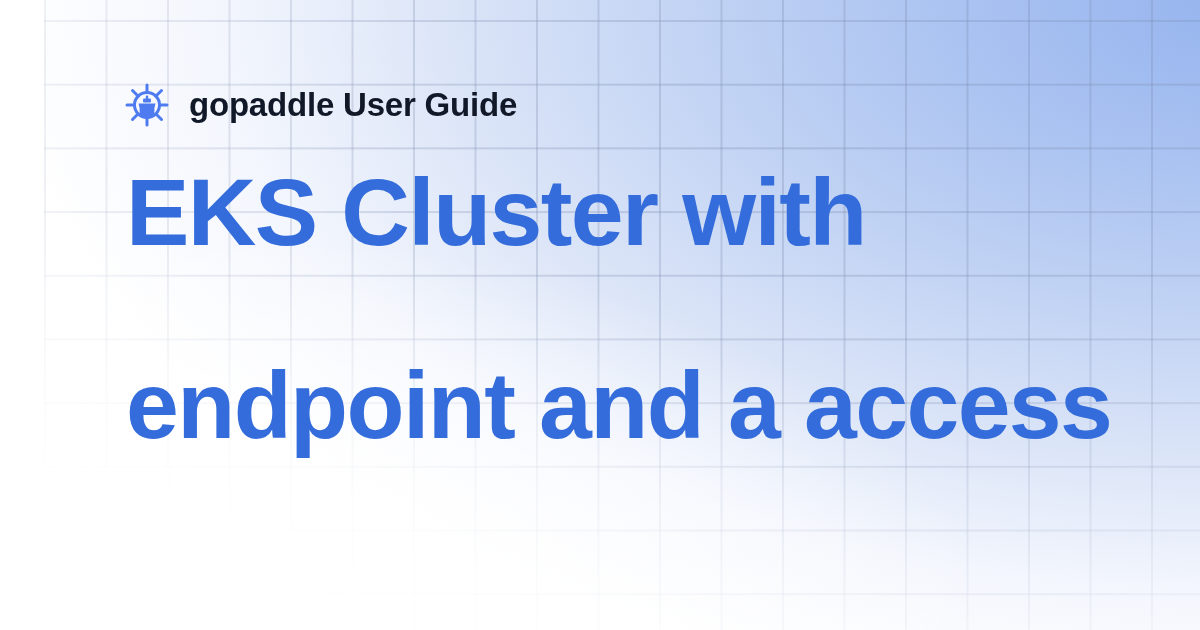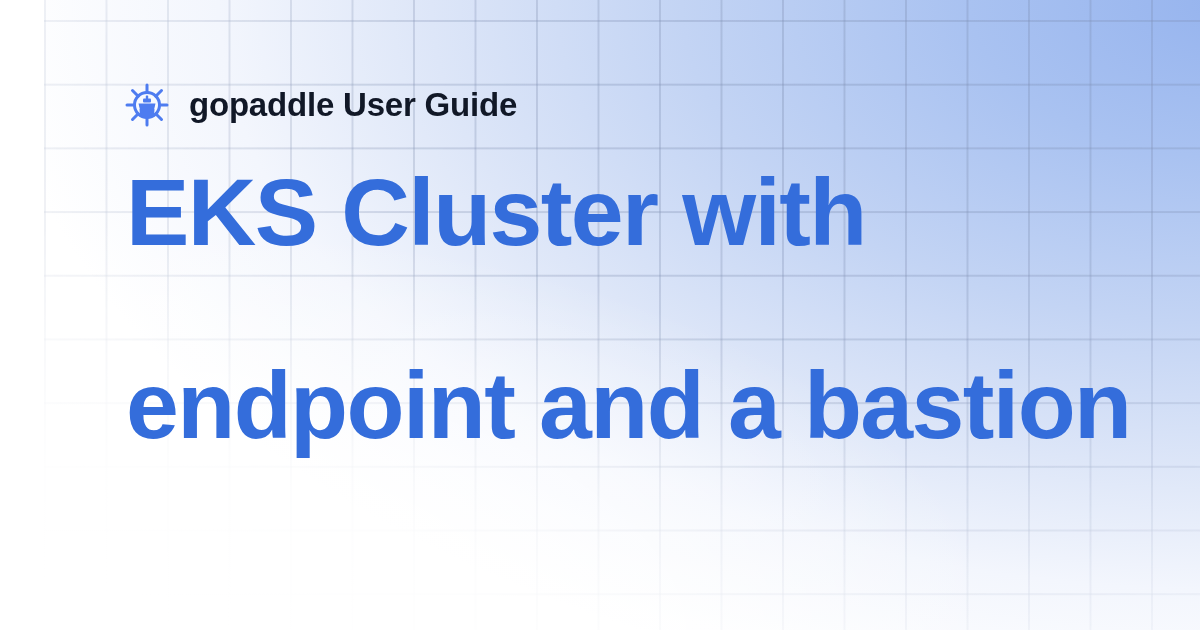--- a/index.html
+++ b/index.html
@@ -110,15 +110,15 @@
         <path d="M14.5 21.5 H31.5 L29.5 30 Q23 33.5 16.5 30 Z"></path>
         <path d="M15.5 27 Q23 32 30.5 27 L30 34 Q23 37.5 16 34 Z"></path>
       </g>
     </svg>
     <span class="site-name">gopaddle User Guide</span>
   </div>
 
   <h1 class="title">
     <span>EKS Cluster with</span><br>
     <br>
-    <span>endpoint and a bastion</span><br>
+    <span>endpoint and a access</span><br>
   </h1>
 </div>
 
 </body></html>

